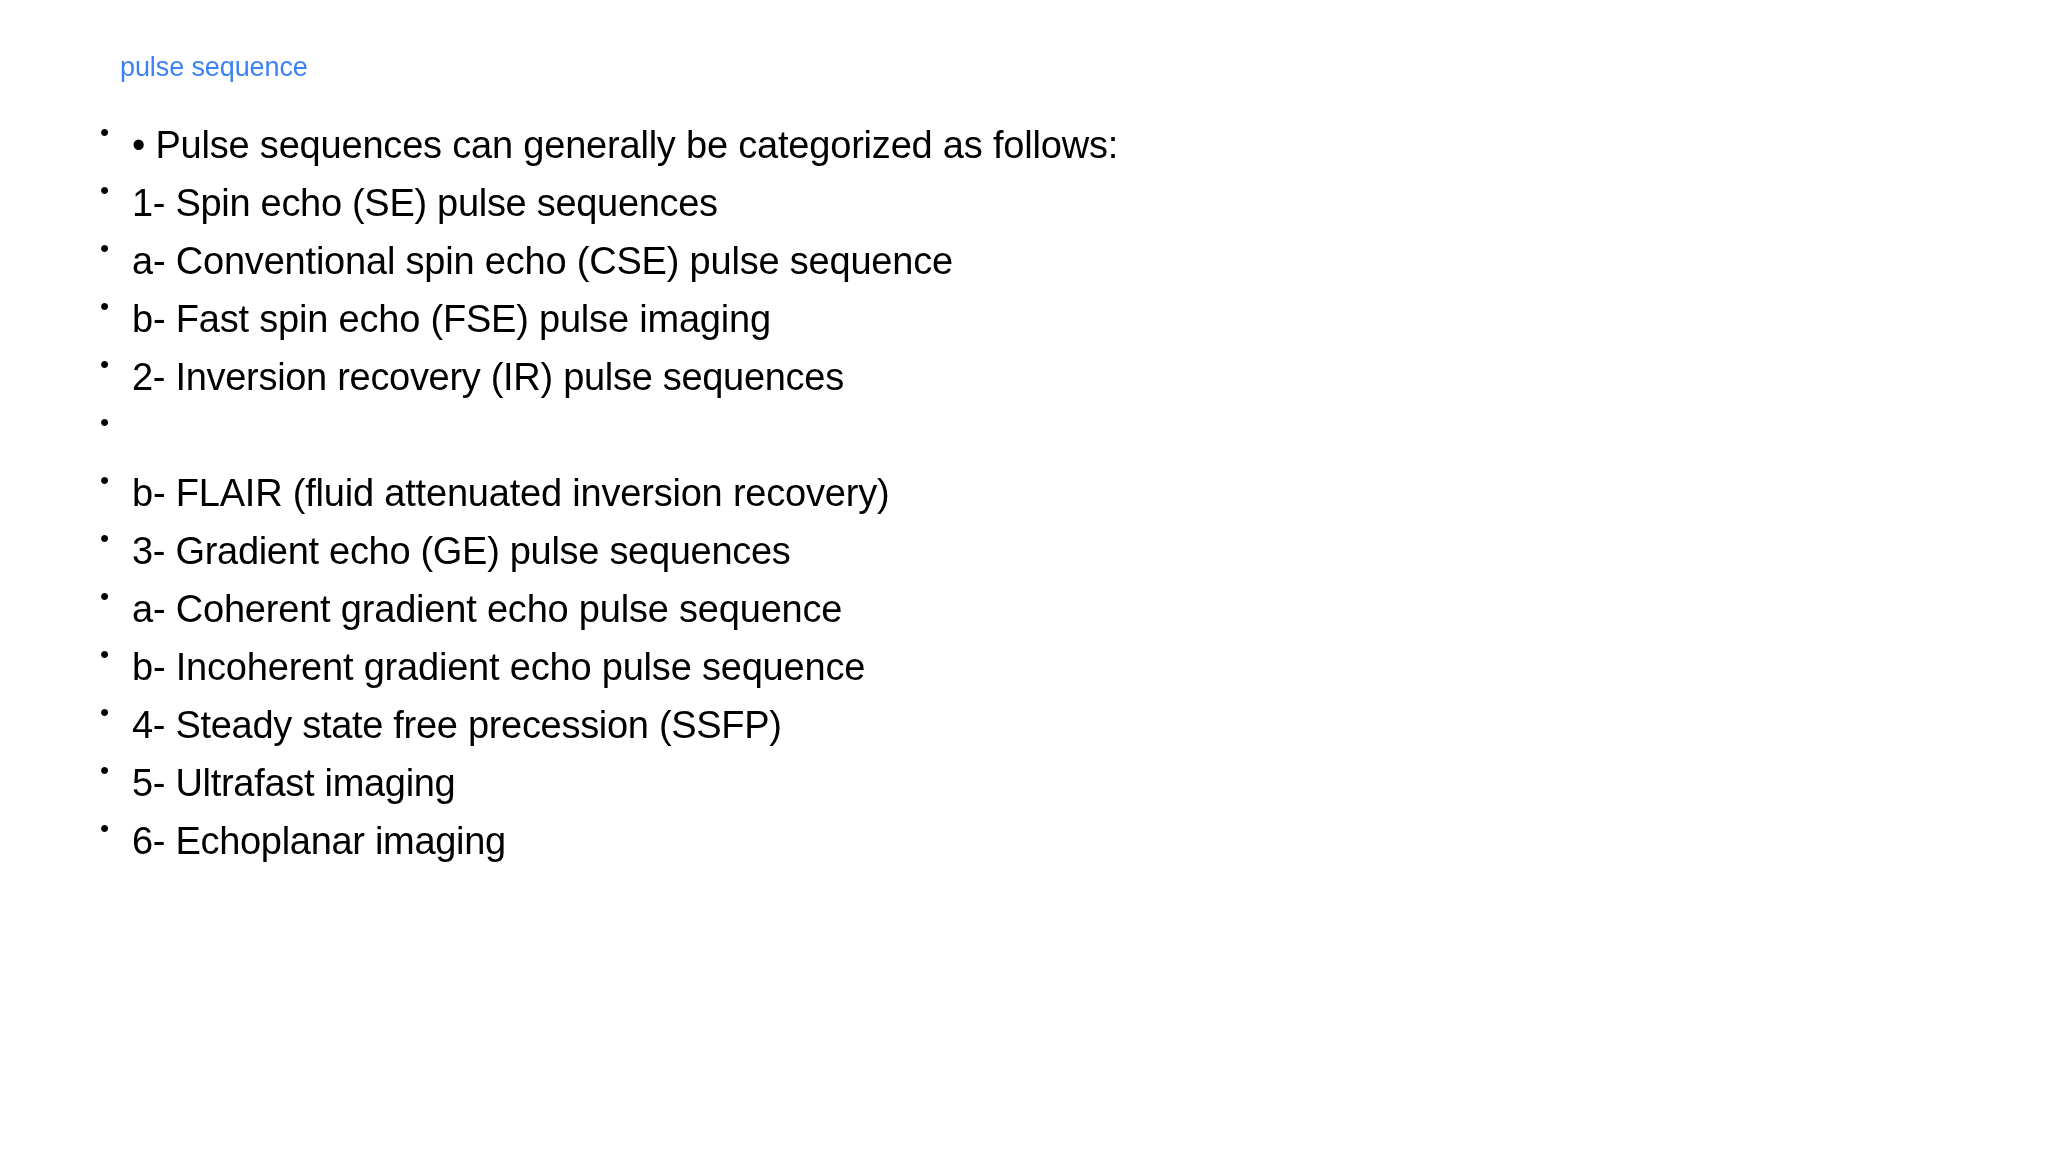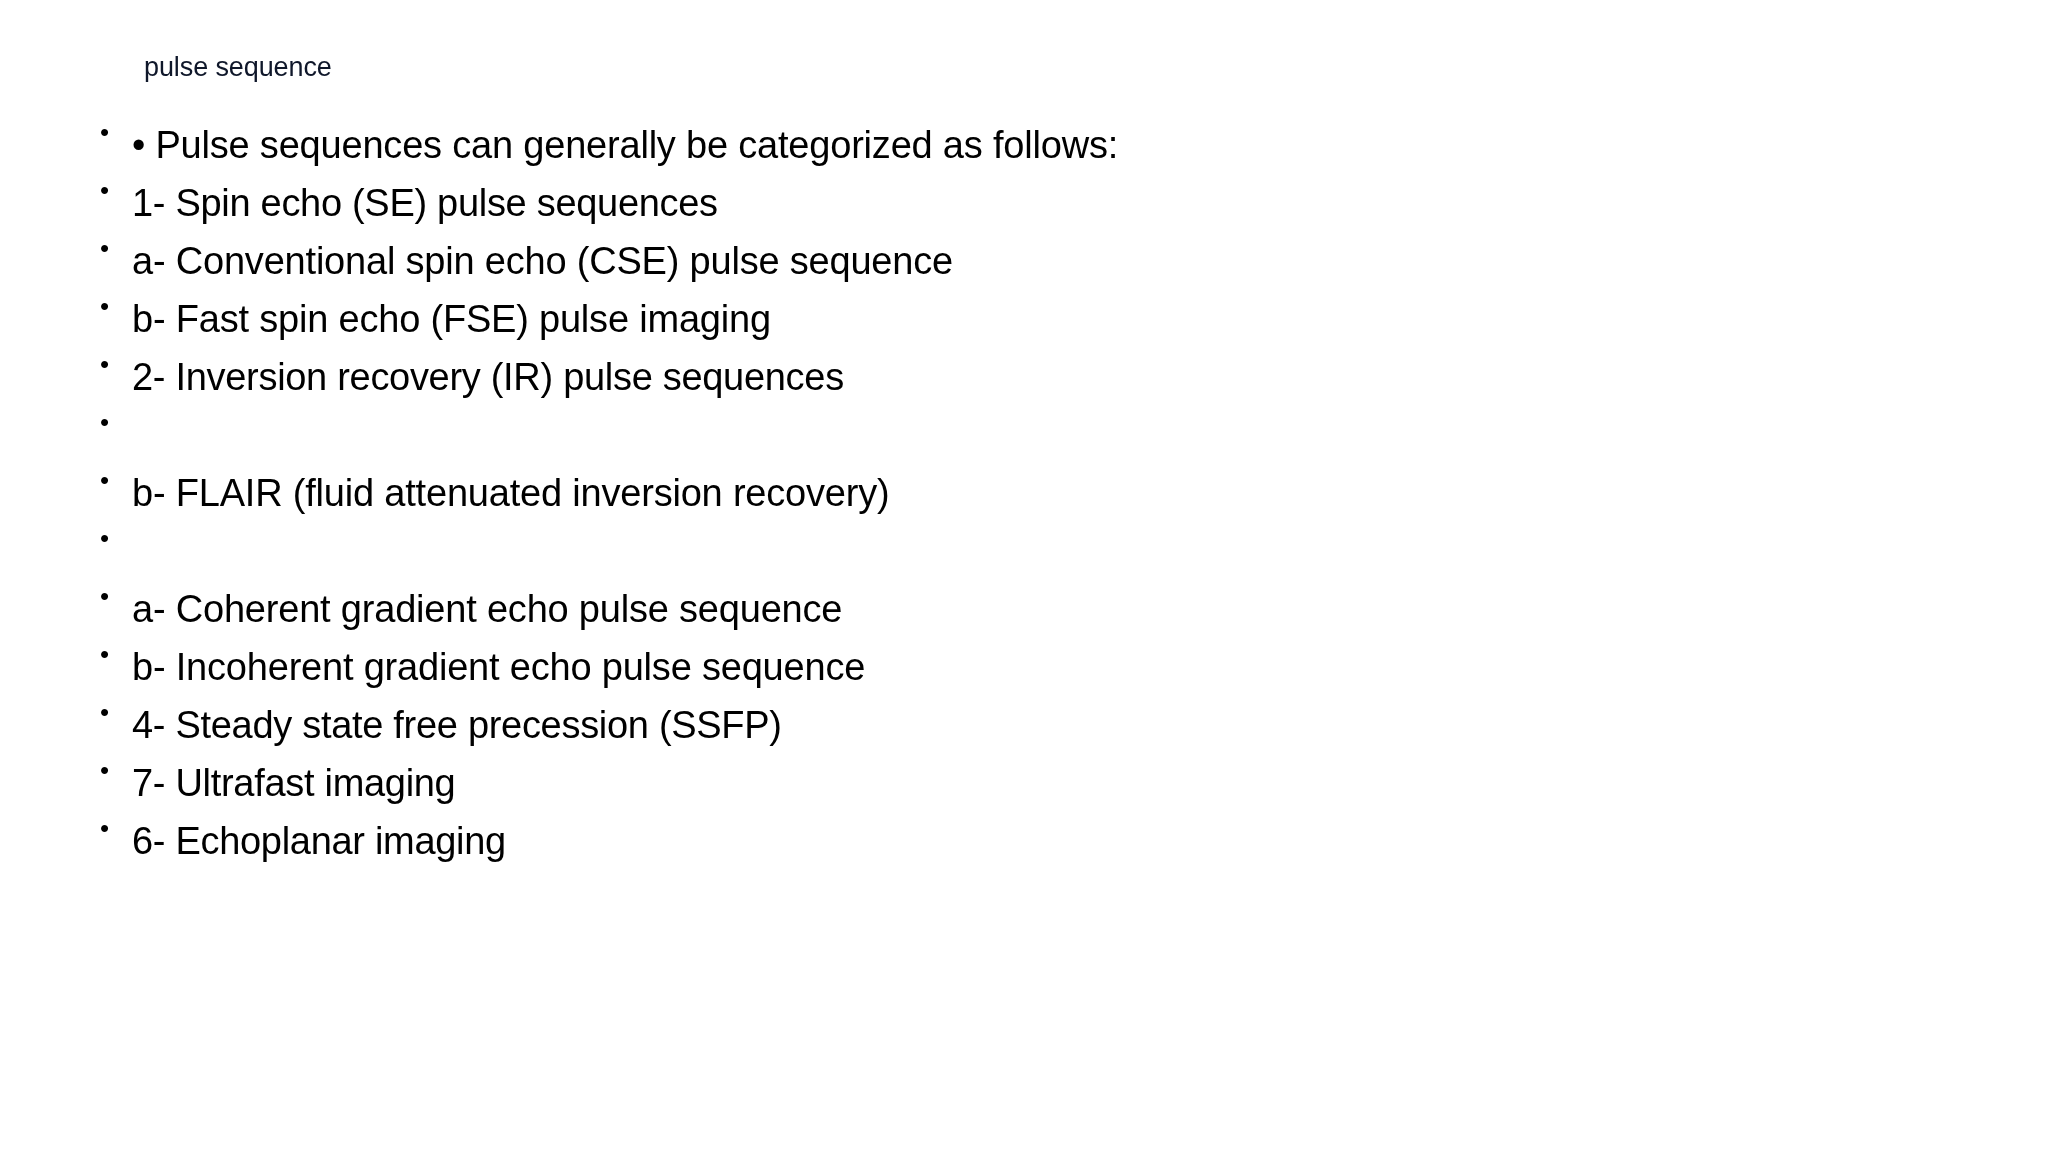--- a/index.html
+++ b/index.html
@@ -24,23 +24,22 @@
 
   
   .slide-title {
     position: absolute;
     left: 120px;
     top: 50px;
     font-size: 27px;
     line-height: 34px;
     font-weight: 400;
     letter-spacing: -0.1px;
-    color: #0f172a;
+    color: #3b82f6;
     white-space: nowrap;
-    margin-left: 24px;
   }
 
   
   .body-list {
     position: absolute;
     left: 86px;
     top: 104px;
     width: 1870px;
     margin: 0;
     padding: 0;
@@ -113,36 +112,37 @@
     </li>
     <li class="bullet-row">
       <span class="marker">•</span>
     </li>
     <li class="bullet-row">
       <span class="marker">•</span>
       <span class="row-text">b- FLAIR (fluid attenuated inversion recovery)</span>
     </li>
     <li class="bullet-row bold">
       <span class="marker">•</span>
+      <span class="row-text">3- Gradient echo (GE) pulse sequences</span>
     </li>
     <li class="bullet-row">
       <span class="marker">•</span>
       <span class="row-text">a- Coherent gradient echo pulse sequence</span>
     </li>
     <li class="bullet-row">
       <span class="marker">•</span>
       <span class="row-text">b- Incoherent gradient echo pulse sequence</span>
     </li>
     <li class="bullet-row bold">
       <span class="marker">•</span>
       <span class="row-text">4- Steady state free precession (SSFP)</span>
     </li>
     <li class="bullet-row bold">
       <span class="marker">•</span>
-      <span class="row-text">7- Ultrafast imaging</span>
+      <span class="row-text">5- Ultrafast imaging</span>
     </li>
     <li class="bullet-row bold">
       <span class="marker">•</span>
       <span class="row-text">6- Echoplanar imaging</span>
     </li>
   </ul>
 
 </div>
 
 </body></html>

